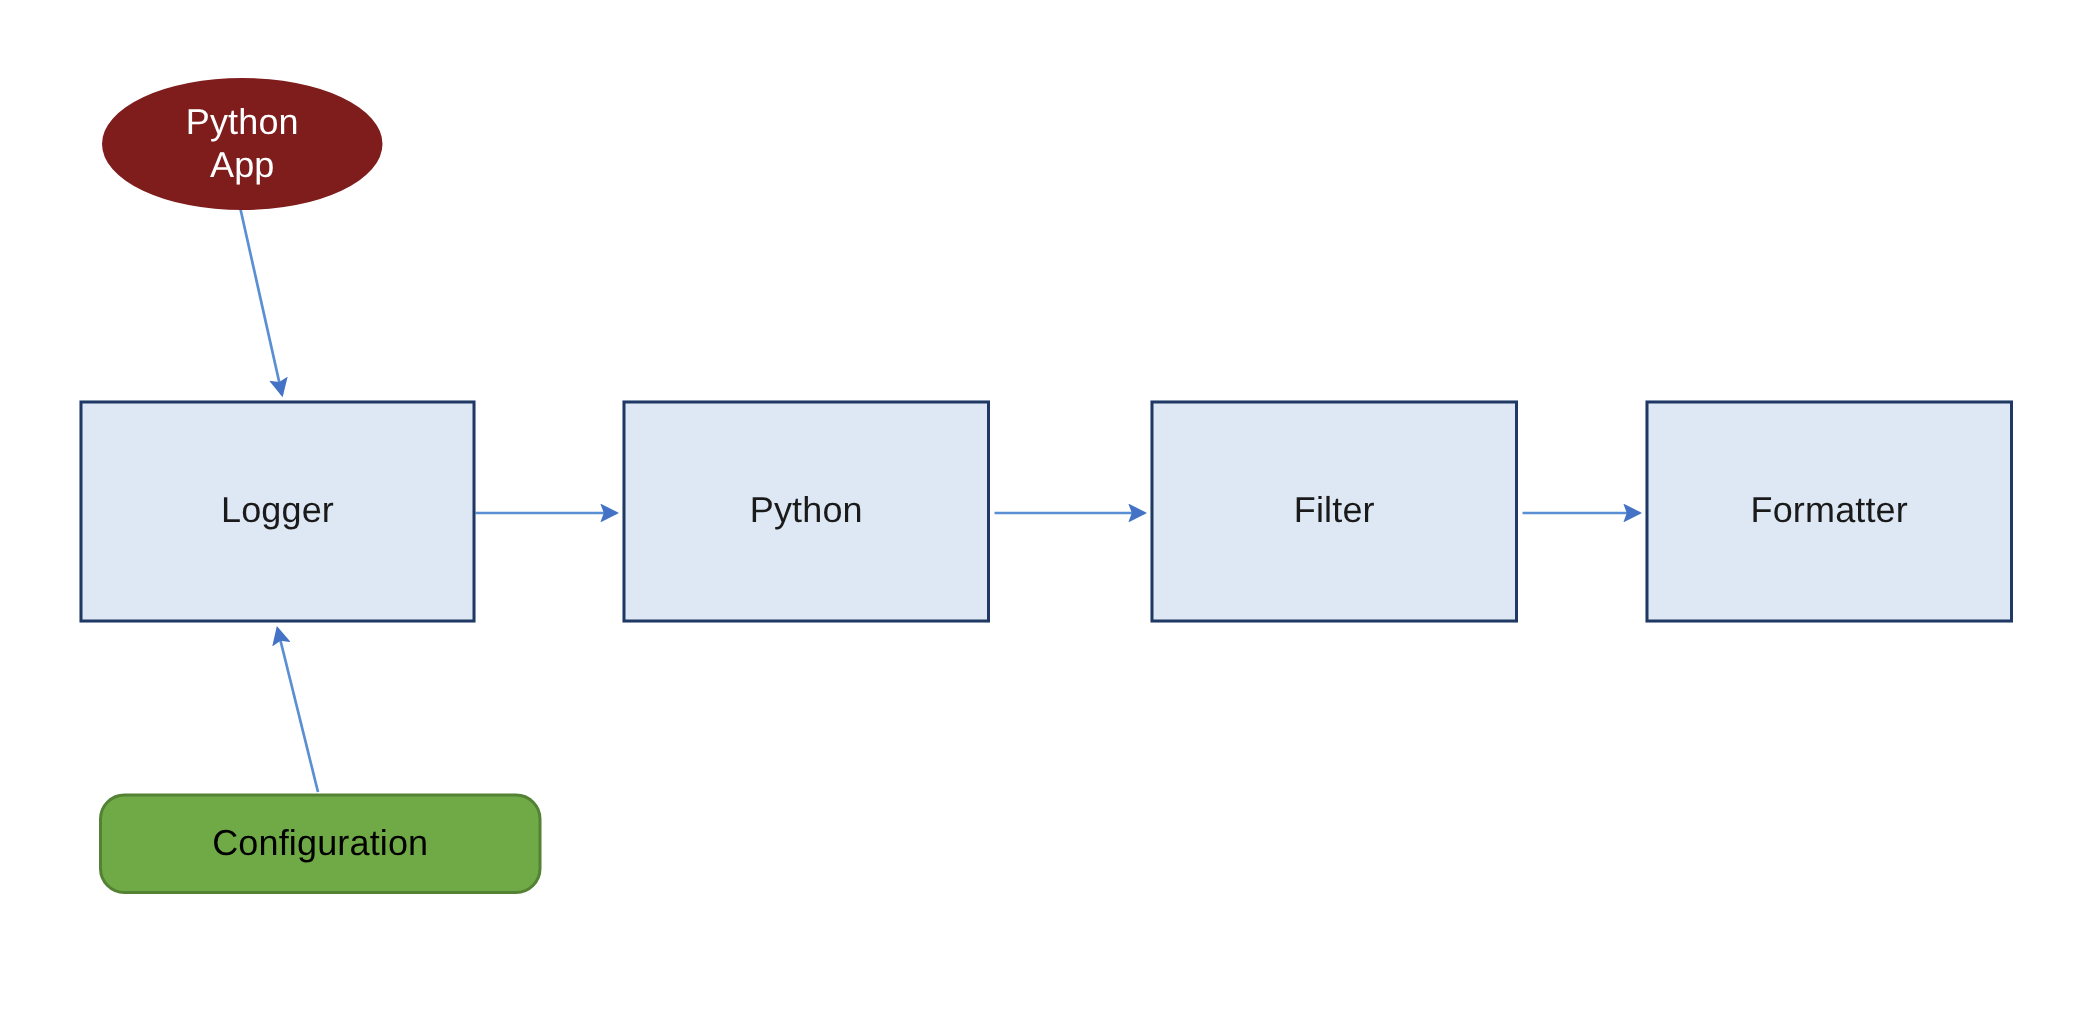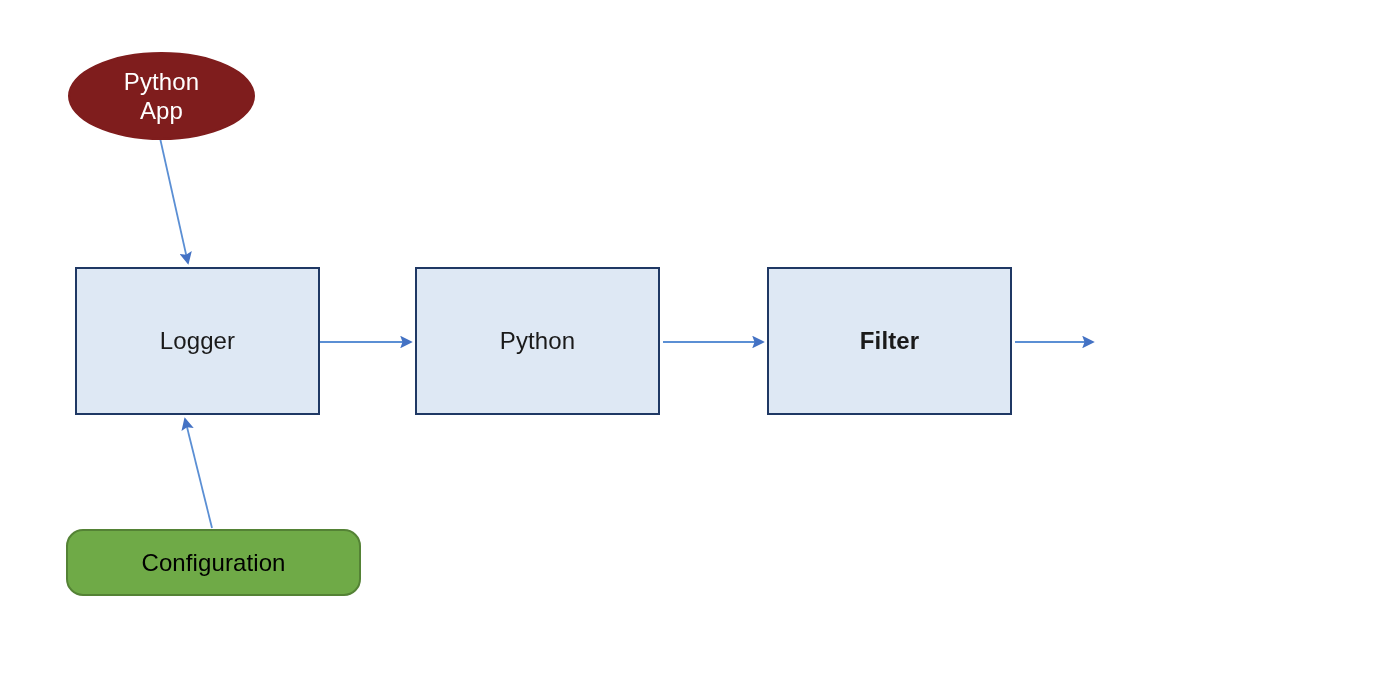--- a/index.html
+++ b/index.html
@@ -82,30 +82,33 @@
     <line x1="663" y1="342" x2="763" y2="342" stroke="#5b8fd4" stroke-width="1.8" marker-end="url(#arrowhead)"></line>
     <line x1="1015" y1="342" x2="1093" y2="342" stroke="#5b8fd4" stroke-width="1.8" marker-end="url(#arrowhead)"></line>
     <line x1="212" y1="528" x2="185" y2="419" stroke="#5b8fd4" stroke-width="1.8" marker-end="url(#arrowhead)"></line>
   </svg>
 
   <div class="node ellipse" style="left:68px; top:52px; width:187px; height:88px;">
     <span class="node-label">Python
 App</span>
   </div>
 
-  <div class="node box" style="left:75px; top:267px; width:245px; height:148px;">
+  <div class="node box" style="left:53px; top:267px; width:264px; height:148px;">
     <span class="node-label">Logger</span>
   </div>
 
   <div class="node box" style="left:415px; top:267px; width:245px; height:148px;">
     <span class="node-label">Python</span>
   </div>
 
-  <div class="node box" style="left:767px; top:267px; width:245px; height:148px;font-weight:bold;">
+  <div class="node box" style="left:767px; top:267px; width:245px; height:148px;">
     <span class="node-label">Filter</span>
   </div>
 
+  <div class="node box" style="left:1097px; top:267px; width:245px; height:148px;">
+    <span class="node-label">Formatter</span>
+  </div>
 
   <div class="node rounded-green" style="left:66px; top:529px; width:295px; height:67px;">
     <span class="node-label">Configuration</span>
   </div>
 
 </div>
 
 </body></html>

